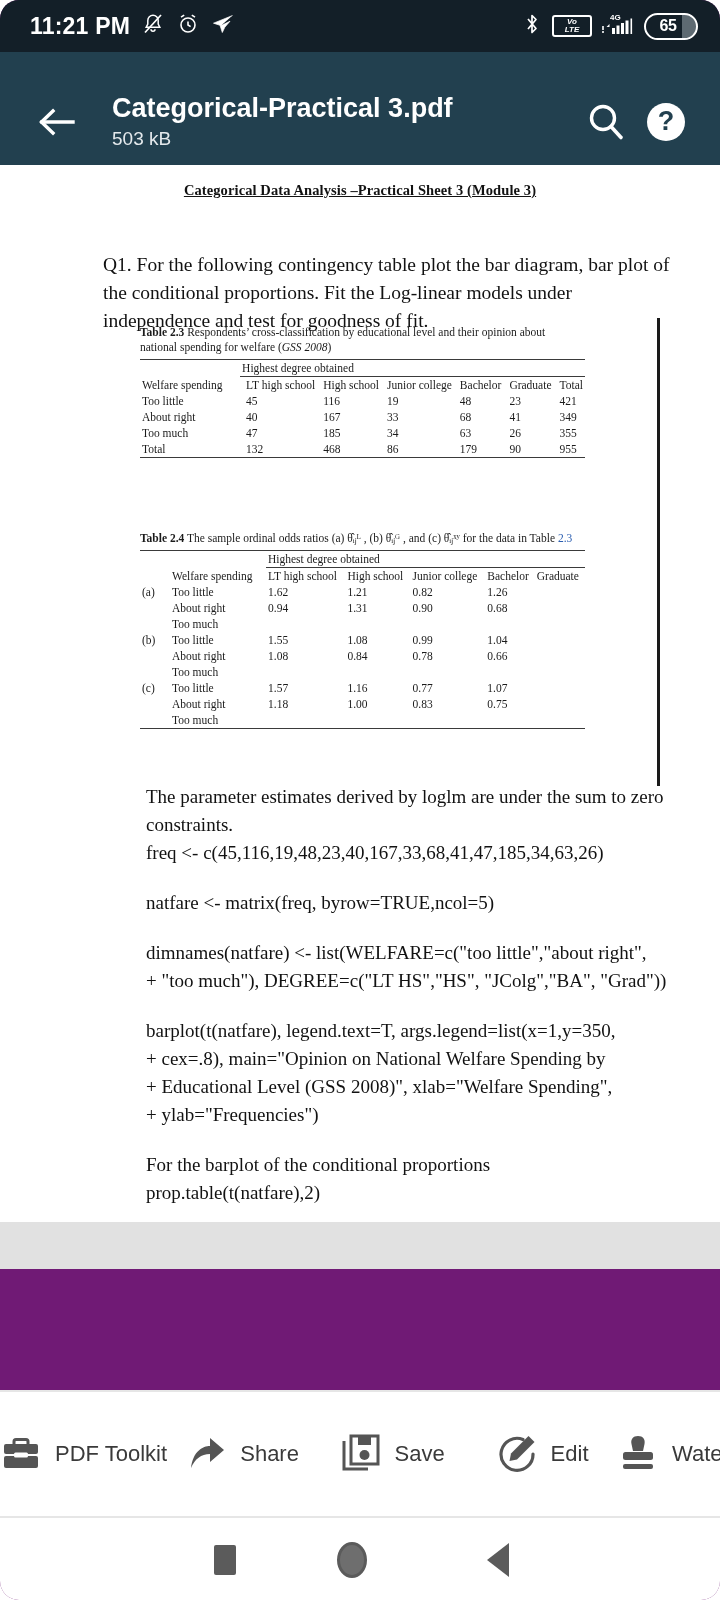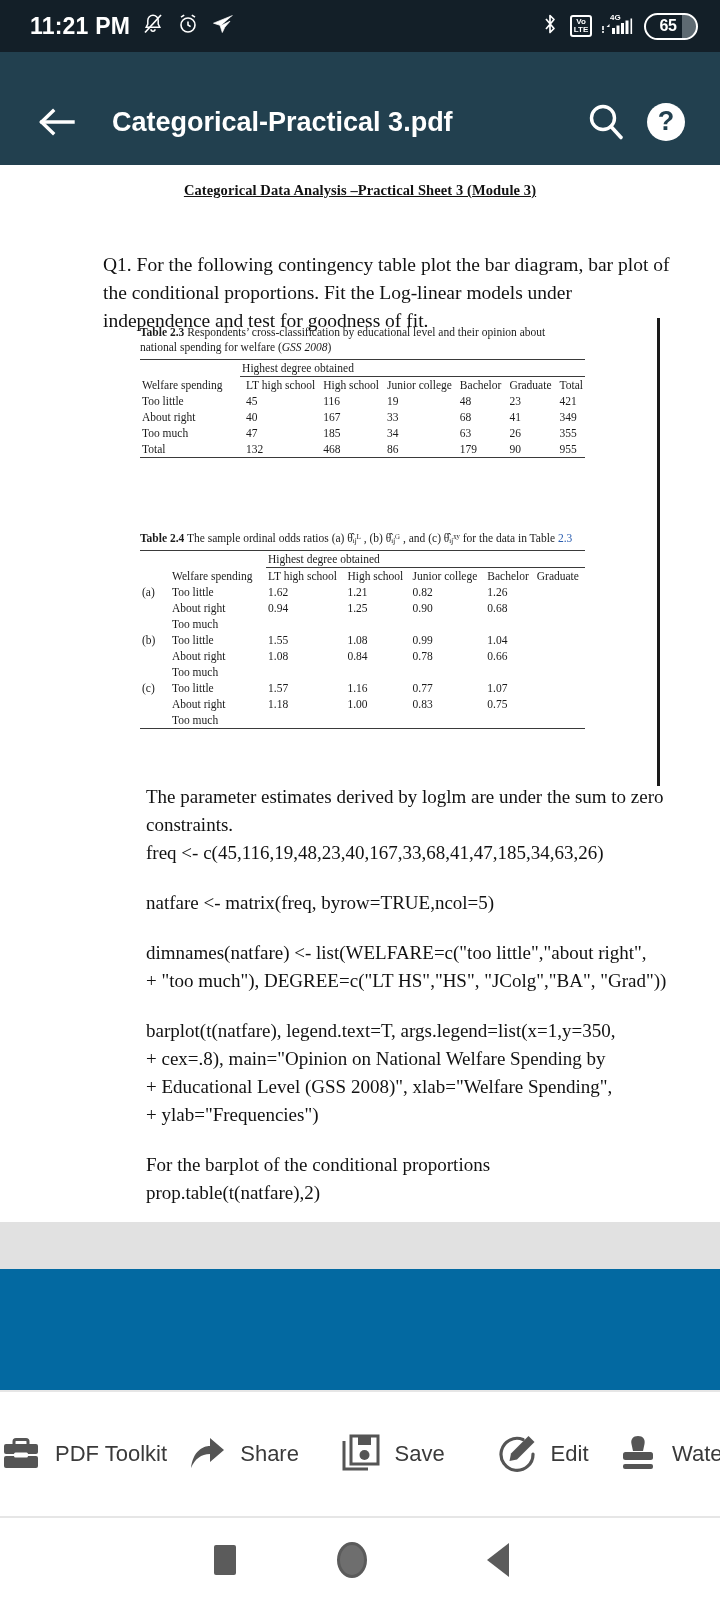--- a/index.html
+++ b/index.html
@@ -9,22 +9,23 @@
     height: 1600px;
     background: #ffffff;
     font-family: "Liberation Sans", sans-serif;
     overflow: hidden;
   }
 
   .phone {
     position: relative;
     width: 720px;
     height: 1600px;
-    background: #0369a1;
+    background: #701a75;
     overflow: hidden;
+    border-radius: 19px;
   }
 
   
   .status-bar {
     position: absolute;
     top: 0; left: 0;
     width: 720px; height: 52px;
     background: #131f28;
     display: flex;
     align-items: center;
@@ -43,32 +44,33 @@
     letter-spacing: .2px;
     font-family: "Liberation Sans", sans-serif;
   }
   .status-right {
     display: flex;
     align-items: center;
     gap: 9px;
   }
   .sicon { display: block; }
   .volte-box {
-    width: 22px; height: 22px;
+    width: 40px; height: 22px;
     border: 2px solid #ffffff;
     border-radius: 3px;
     color: #ffffff;
     font-size: 8px;
     font-weight: bold;
     line-height: 8px;
     display: flex;
     flex-direction: column;
     align-items: center;
     justify-content: center;
     font-family: "Liberation Sans", sans-serif;
+    font-style: italic;
   }
   .battery {
     width: 54px; height: 27px;
     border: 2.5px solid #ffffff;
     border-radius: 14px;
     display: flex;
     align-items: center;
     justify-content: center;
     position: relative;
     background: linear-gradient(to right, #131f28 0%, #131f28 72%, #5e6a72 72%, #5e6a72 100%);
@@ -348,20 +350,21 @@
 
   <div class="app-header">
     <div class="back-btn">
       <svg width="44" height="40" viewBox="0 0 44 40">
         <path d="M38 20 H7" stroke="#fff" stroke-width="3.4" stroke-linecap="square"></path>
         <path d="M18 9 L6.5 20 L18 31" fill="none" stroke="#fff" stroke-width="3.4" stroke-linecap="square" stroke-linejoin="miter"></path>
       </svg>
     </div>
     <div class="title-block">
       <div class="doc-title">Categorical-Practical 3.pdf</div>
+      <div class="doc-size">503 kB</div>
     </div>
     <div class="hdr-action">
       <svg width="44" height="44" viewBox="0 0 44 44">
         <circle cx="19" cy="18" r="11.5" fill="none" stroke="#fff" stroke-width="3.4"></circle>
         <line x1="27" y1="26.5" x2="37" y2="37.5" stroke="#fff" stroke-width="3.6" stroke-linecap="round"></line>
       </svg>
     </div>
     <div class="hdr-action">
       <span class="help-circle">
         <span>?</span>
@@ -464,21 +467,21 @@
           <td class="num">1.62</td>
           <td class="num">1.21</td>
           <td class="num">0.82</td>
           <td class="num">1.26</td>
           <td class="num"></td>
         </tr>
         <tr>
           <td></td>
           <td>About right</td>
           <td class="num">0.94</td>
-          <td class="num">1.25</td>
+          <td class="num">1.31</td>
           <td class="num">0.90</td>
           <td class="num">0.68</td>
           <td class="num"></td>
         </tr>
         <tr>
           <td></td>
           <td>Too much</td>
           <td class="num"></td>
           <td class="num"></td>
           <td class="num"></td>

